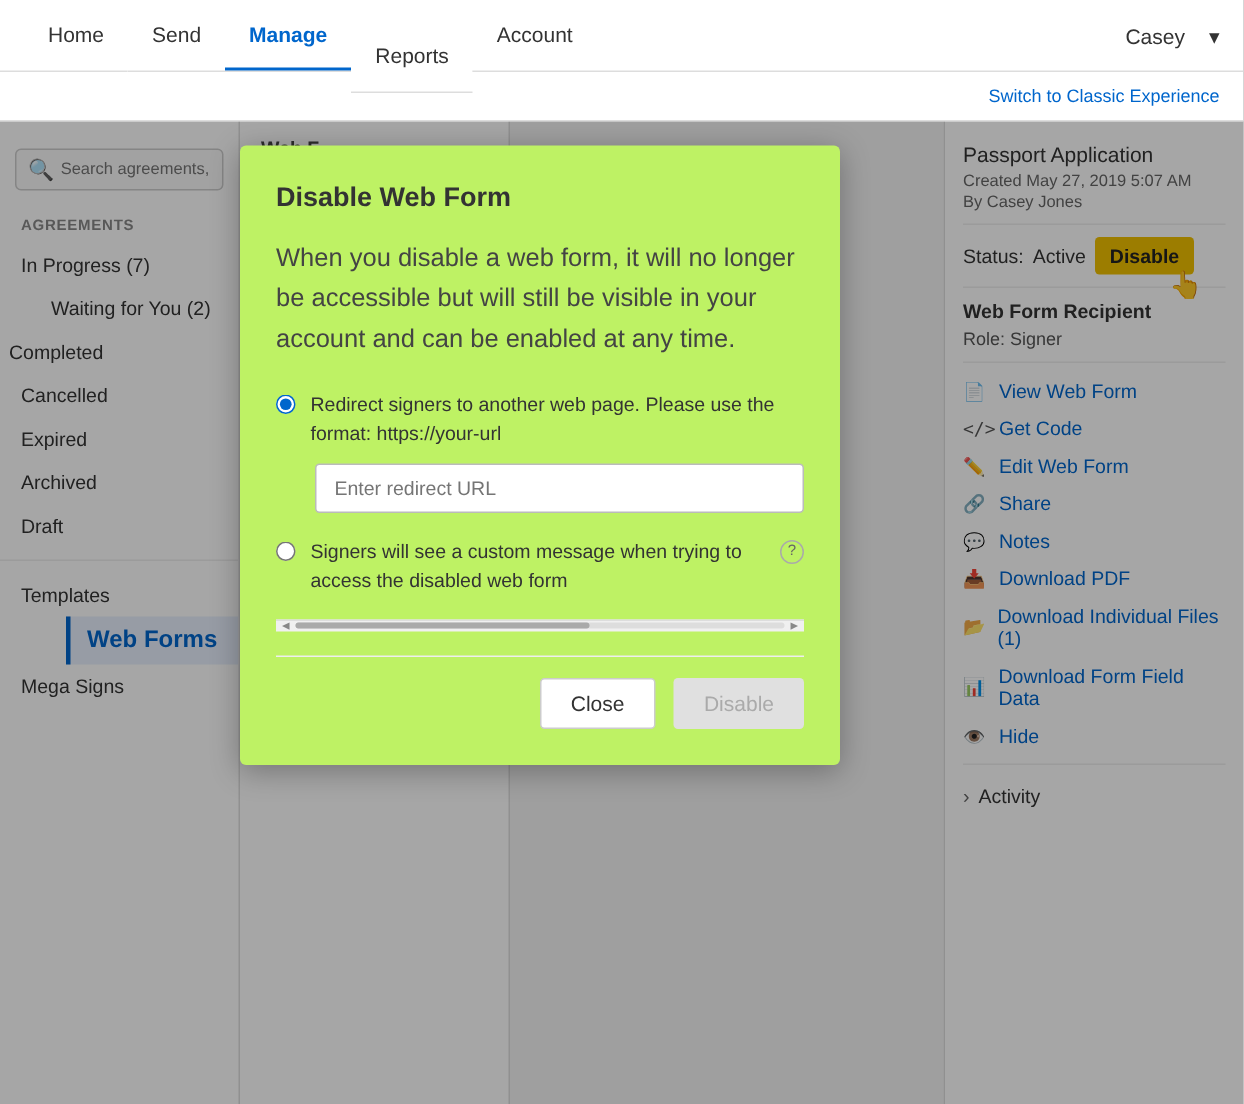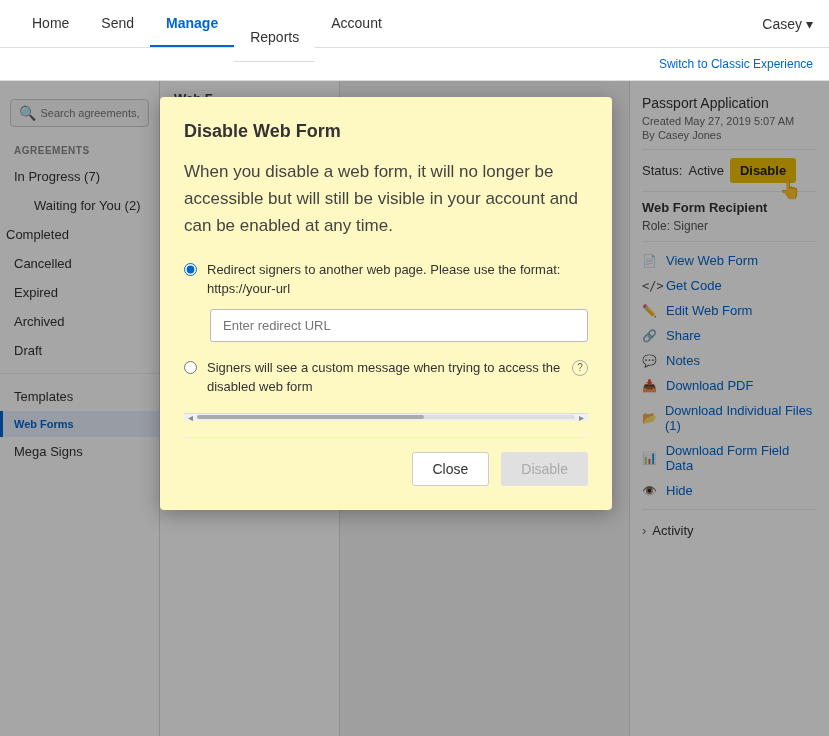--- a/index.html
+++ b/index.html
@@ -11,21 +11,21 @@
 </head>
 <body>
 
 <div style="display:flex; align-items:center; background:#fff; border-bottom:1px solid #ddd; padding:0 16px; height:48px;">
   <a class="top-nav nav-item" style="padding:14px 16px; cursor:pointer; color:#333; font-size:14px; text-decoration:none;">Home</a>
   <a class="top-nav nav-item" style="padding:14px 16px; cursor:pointer; color:#333; font-size:14px; text-decoration:none;">Send</a>
   <a style="padding:14px 16px; cursor:pointer; color:#0066cc; font-size:14px; text-decoration:none; border-bottom:2px solid #0066cc; font-weight:bold;">Manage</a>
   <a class="top-nav nav-item" style="padding:14px 16px; cursor:pointer; color:#333; font-size:14px; text-decoration:none;margin-top:28px;">Reports</a>
   <a class="top-nav nav-item" style="padding:14px 16px; cursor:pointer; color:#333; font-size:14px; text-decoration:none;">Account</a>
   <div style="flex:1;"></div>
-  <div style="cursor:pointer; display:flex; align-items:flex-start; gap:4px; color:#333;">
+  <div style="cursor:pointer; display:flex; align-items:flex-start; gap:16px; color:#333;">
     <span>Casey</span>
     <span>▾</span>
   </div>
 </div>
 
 <div style="background:#fff; padding:6px 16px; border-bottom:1px solid #ddd; display:flex; justify-content:flex-end; height:33px; align-items:center;">
   <a style="color:#0066cc; font-size:12px; cursor:pointer; text-decoration:none;">Switch to Classic Experience</a>
 </div>
 
 <div style="display:flex; height:calc(736px - 81px); position:relative;">
@@ -40,21 +40,21 @@
     <div style="font-size:10px; color:#888; text-transform:uppercase; letter-spacing:0.5px; padding:4px 14px 6px; font-weight:bold;">AGREEMENTS</div>
     <div style="padding:7px 14px; cursor:pointer; color:#333; font-size:13px;">In Progress (7)</div>
     <div style="padding:7px 14px; cursor:pointer; color:#333; font-size:13px;margin-left:20px;">Waiting for You (2)</div>
     <div style="padding:7px 6px; cursor:pointer; color:#333; font-size:13px;">Completed</div>
     <div style="padding:7px 14px; cursor:pointer; color:#333; font-size:13px;">Cancelled</div>
     <div style="padding:7px 14px; cursor:pointer; color:#333; font-size:13px;">Expired</div>
     <div style="padding:7px 14px; cursor:pointer; color:#333; font-size:13px;">Archived</div>
     <div style="padding:7px 14px; cursor:pointer; color:#333; font-size:13px;">Draft</div>
     <div style="height:1px; background:#eee; margin:8px 0;"></div>
     <div style="padding:7px 14px; cursor:pointer; color:#333; font-size:13px;">Templates</div>
-    <div style="padding:7px 14px; cursor:pointer; color:#0066cc; font-size:11px; background:#e8f0fe; border-left:3px solid #0066cc; padding-left:11px; font-weight:bold;">Web Forms</div>
+    <div style="padding:7px 14px; cursor:pointer; color:#0066cc; font-size:16px; background:#e8f0fe; border-left:3px solid #0066cc; padding-left:11px; font-weight:bold;margin-left:44px;">Web Forms</div>
     <div style="padding:7px 14px; cursor:pointer; color:#333; font-size:13px;">Mega Signs</div>
   </div>
 
   <div style="width:180px; background:#fff; border-right:1px solid #ddd; overflow-y:auto; flex-shrink:0;">
     <div style="padding:10px 14px; font-weight:bold; font-size:13px; color:#444; border-bottom:1px solid #eee;">
       <span>Web F...</span>
     </div>
     <div style="padding:6px 14px; font-size:11px; color:#666; text-transform:uppercase; border-bottom:1px solid #eee; background:#f9f9f9;">TITLE</div>
     <div style="padding:10px 14px; border-bottom:1px solid #eee; cursor:pointer; font-size:13px; color:#333; background:#e8f0fe;">Passpo...</div>
     <div style="padding:10px 14px; border-bottom:1px solid #eee; cursor:pointer; font-size:13px; color:#333;">Direct...</div>
@@ -120,21 +120,21 @@
       <span>Hide</span>
     </div>
     <div style="height:1px; background:#eee; margin:6px 0;"></div>
     <div style="display:flex; align-items:center; gap:6px; padding:7px 0; cursor:pointer; color:#333; font-size:13px;">
       <span style="color:#666;">›</span>
       <span>Activity</span>
     </div>
   </div>
 
   <div style="position:absolute; top:0; left:0; right:0; bottom:0; background:rgba(0,0,0,0.35); display:flex; align-items:flex-start; justify-content:flex-start; z-index:100; padding:16px 0 0 160px;">
-    <div style="background:#fef9c3; border-radius:4px; box-shadow:0 4px 20px rgba(0,0,0,0.3); width:452px; padding:24px; position:relative;">
+    <div style="background:#bef264; border-radius:4px; box-shadow:0 4px 20px rgba(0,0,0,0.3); width:400px; padding:24px; position:relative;">
       <div style="font-size:18px; font-weight:bold; color:#333; margin-bottom:16px;">Disable Web Form</div>
       <div style="font-size:17px; color:#444; line-height:1.6; margin-bottom:20px;">When you disable a web form, it will no longer be accessible but will still be visible in your account and can be enabled at any time.</div>
 
       <div style="display:flex; align-items:flex-start; gap:10px; margin-bottom:10px;">
         <input type="radio" name="disable_option" checked="" style="margin-top: 3px; accent-color: rgb(0, 102, 204); flex-shrink: 0;">
         <label style="font-size:13px; color:#333; line-height:1.5;">Redirect signers to another web page. Please use the format: https://your-url</label>
       </div>
       <input type="text" style="width: calc(100% - 26px); margin-left: 26px; padding: 8px 12px; border: 1px solid rgb(187, 187, 187); border-radius: 3px; font-size: 13px; color: rgb(170, 170, 170); display: block; margin-bottom: 16px;" placeholder="Enter redirect URL">
 
       <div style="display:flex; align-items:flex-start; gap:10px;">

